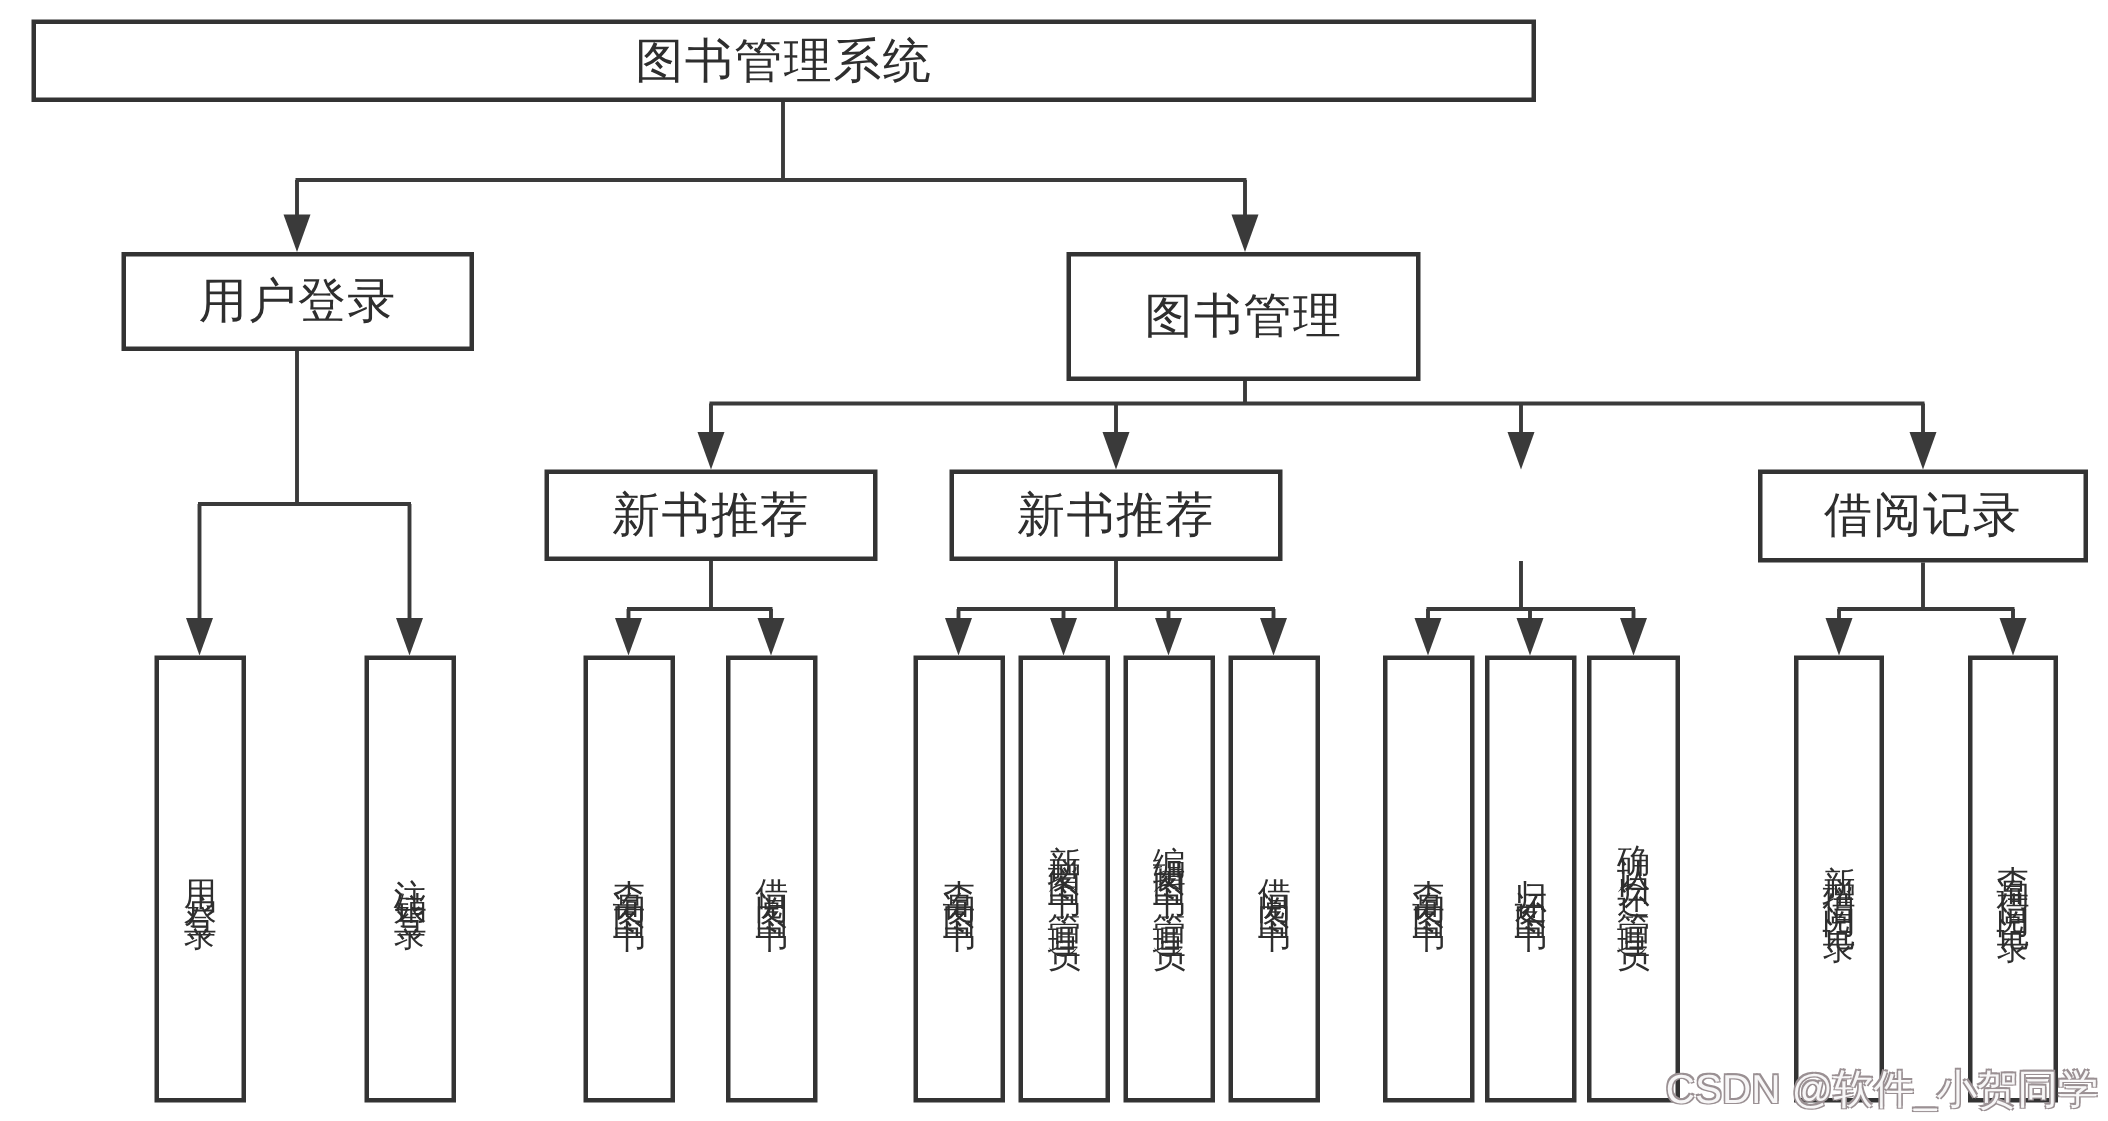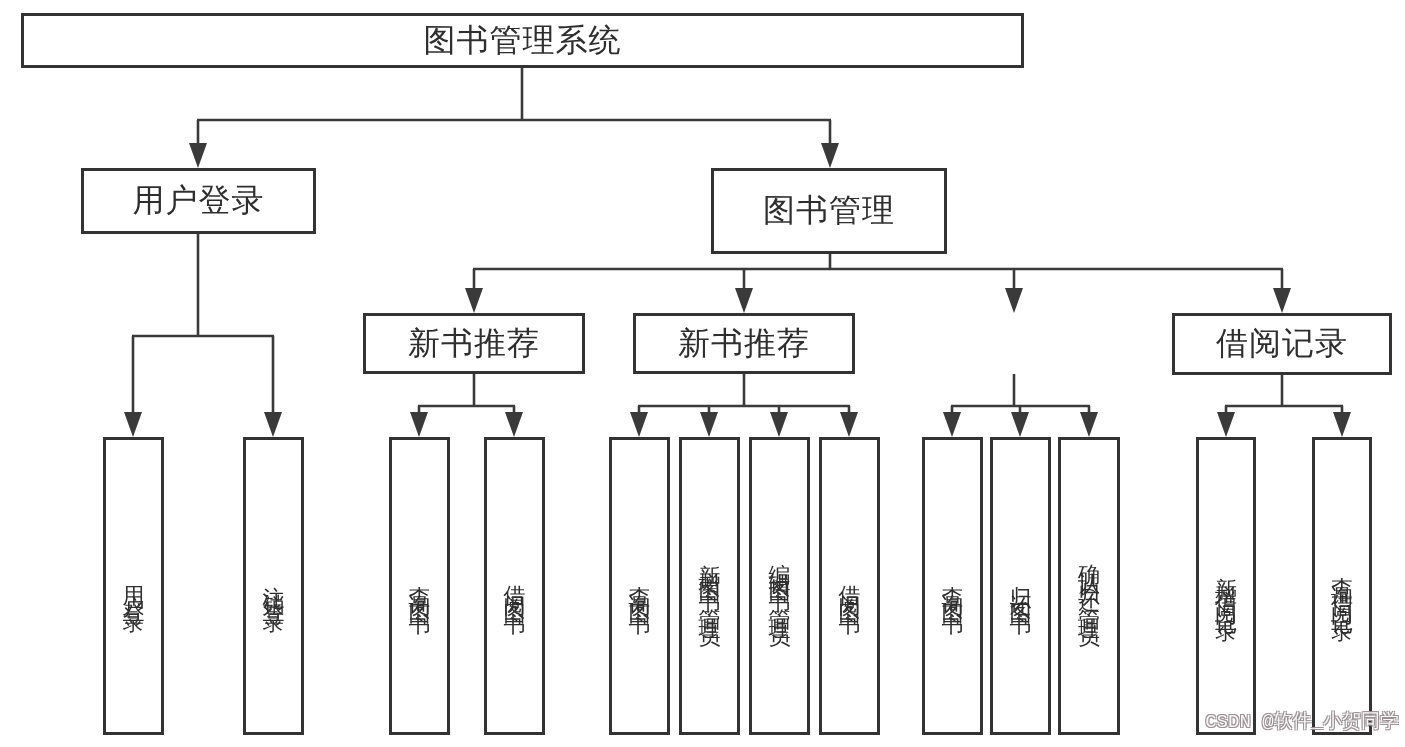--- a/index.html
+++ b/index.html
@@ -42,30 +42,29 @@
     writing-mode:vertical-rl;
     text-orientation:mixed;
     font-size:22px;
     letter-spacing:9px;
     white-space:nowrap;
     line-height:1;
   }
   .watermark{
     position:absolute;
     right:6px;
-    bottom:13px;
-    font-size:19px;
+    bottom:3px;
+    font-size:27px;
     color:rgba(255,255,255,0.92);
     text-shadow:
       -1px -1px 0 #9a9093,
        1px -1px 0 #9a9093,
       -1px  1px 0 #9a9093,
        1px  1px 0 #9a9093;
     white-space:nowrap;
-    font-family:Liberation Mono, monospace;
   }
 </style>
 </head>
 <body>
 
 <div class="canvas">
 
   <svg class="connectors" viewBox="0 0 1405 747" xmlns="http://www.w3.org/2000/svg">
 
     <line x1="522" y1="68" x2="522" y2="120"></line>

